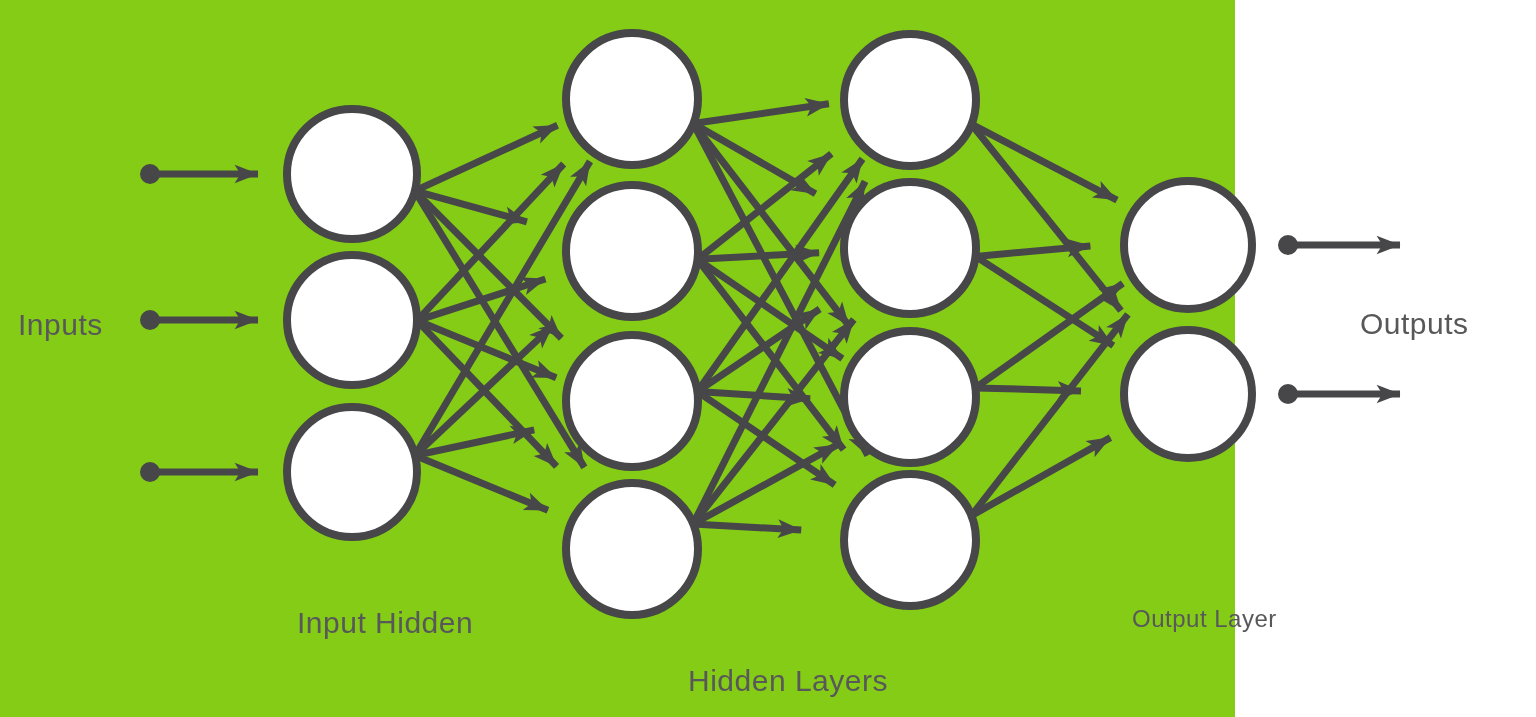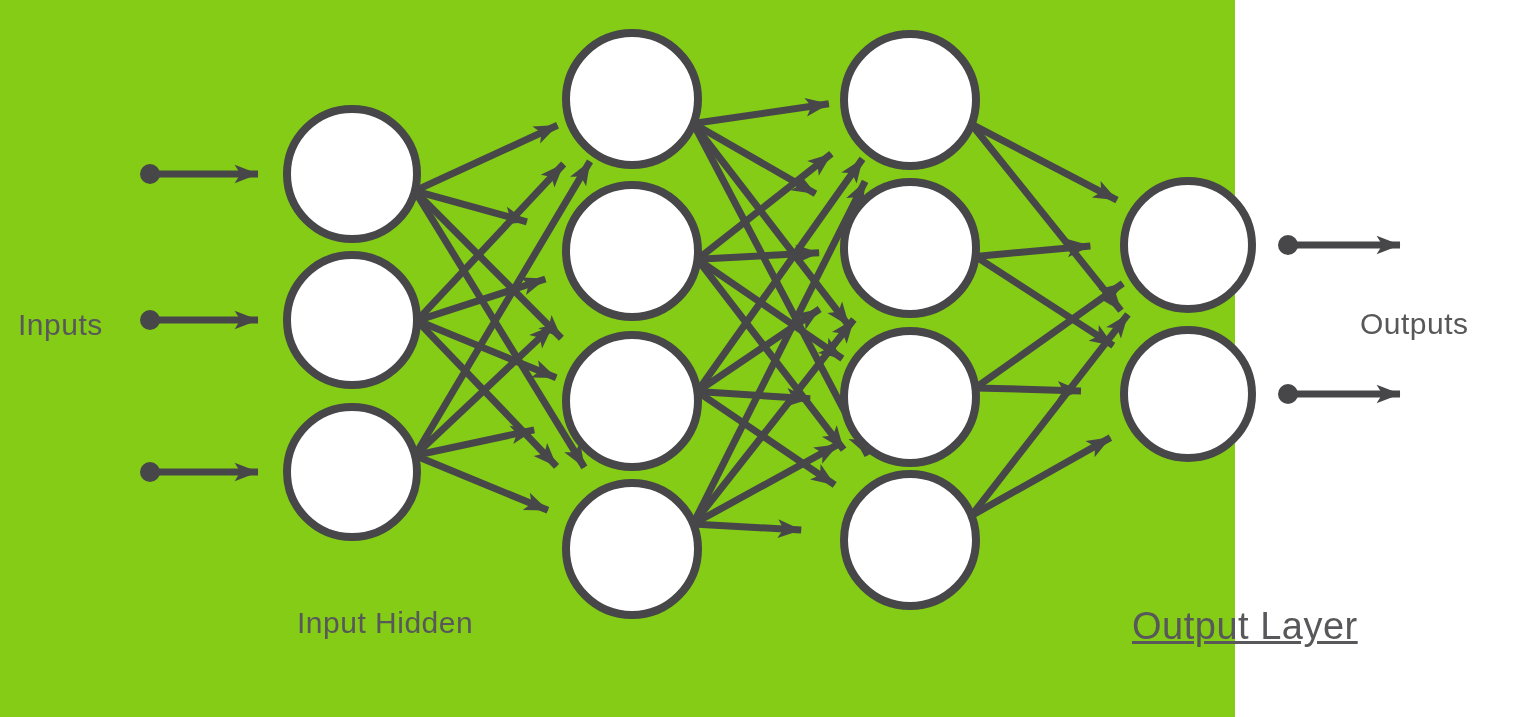--- a/index.html
+++ b/index.html
@@ -104,14 +104,15 @@
         <circle cx="910" cy="248" r="66" fill="#ffffff" stroke="#474749" stroke-width="8"></circle>
         <circle cx="910" cy="397" r="66" fill="#ffffff" stroke="#474749" stroke-width="8"></circle>
         <circle cx="910" cy="540" r="66" fill="#ffffff" stroke="#474749" stroke-width="8"></circle>
         <circle cx="1188" cy="245" r="64" fill="#ffffff" stroke="#474749" stroke-width="8"></circle>
         <circle cx="1188" cy="394" r="64" fill="#ffffff" stroke="#474749" stroke-width="8"></circle>
       </g>
     </svg>
   <div class="diagram-label" style="left: 18px; top: 308px; font-size: 30px; color: rgb(88, 88, 90);">Inputs</div>
   <div class="diagram-label" style="left: 1318px; top: 307px; font-size: 30px; color: rgb(88, 88, 90); margin-left: 42px;">Outputs</div>
   <div class="diagram-label" style="left: 297px; top: 606px; font-size: 30px; color: rgb(88, 88, 90);">Input Hidden</div>
-  <div class="diagram-label" style="left: 1132px; top: 606px; font-size: 38px; color: rgb(88, 88, 90); text-decoration: underline;">Output Layer</div>
+  <div class="diagram-label" style="left: 688px; top: 664px; font-size: 30px; color: rgb(88, 88, 90);">Hidden Layers</div>
+  <div class="diagram-label" style="left: 1132px; top: 606px; font-size: 24px; color: rgb(88, 88, 90);">Output Layer</div>
 </div>
 
 </body></html>

